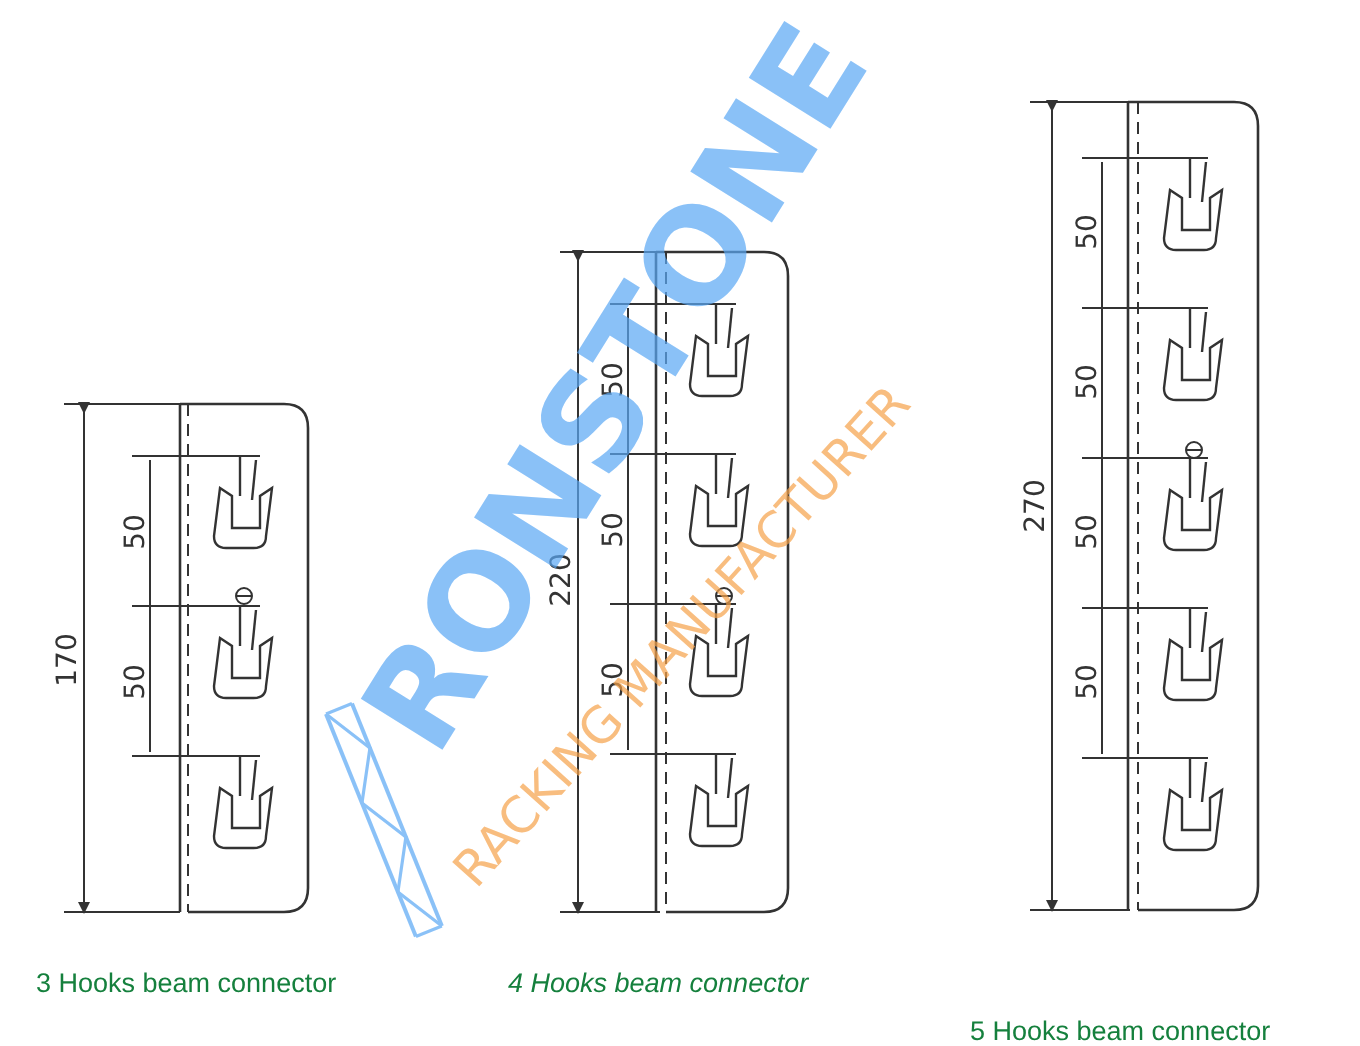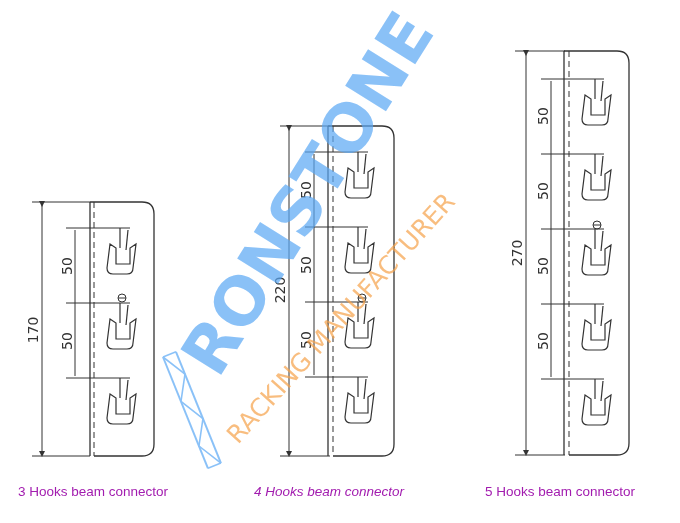--- a/index.html
+++ b/index.html
@@ -1,18 +1,18 @@
 <!DOCTYPE html>
 <html><head>
 <meta charset="utf-8">
 <style>
   html, body { margin: 0; padding: 0; background: #ffffff; }
   body { width: 680px; height: 523px; position: relative; overflow: hidden; font-family: "Liberation Sans", sans-serif; }
   svg { position: absolute; left: 0; top: 0; }
-  .caption { position: absolute; top: 484px; font-size: 13.5px; color: #a21caf; white-space: nowrap; }
+  .caption { position: absolute; top: 484px; font-size: 13.5px; color: #15803d; white-space: nowrap; }
   .dim { font-family: "DejaVu Sans", sans-serif; font-size: 14px; fill: #333; }
   .wm-main { font-family: "DejaVu Sans", sans-serif; font-weight: bold; font-size: 66px; fill: #5aa8f5; opacity: 0.7; }
   .wm-sub { font-family: "DejaVu Sans", sans-serif; font-size: 25px; fill: #f6a24a; opacity: 0.7; }
 </style>
 </head>
 <body>
 
 <svg width="680" height="523" viewBox="0 0 680 523">
   <defs>
     <g id="hook">
@@ -105,13 +105,13 @@
       <line x1="0" y1="0" x2="14" y2="0" stroke="#5aa8f5" stroke-width="1.6"></line>
       <line x1="0" y1="120" x2="14" y2="120" stroke="#5aa8f5" stroke-width="1.6"></line>
     </g>
     <text class="wm-main" transform="translate(218,380) rotate(-58)">RONSTONE</text>
     <text class="wm-sub" transform="translate(238,445) rotate(-48)">RACKING MANUFACTURER</text>
   </g>
 </svg>
 
 <div class="caption" style="left:18px;">3 Hooks beam connector</div>
 <div class="caption" style="left:254px;font-style:italic;">4 Hooks beam connector</div>
-<div class="caption" style="left:485px;">5 Hooks beam connector</div>
+<div class="caption" style="left:485px;margin-top:24px;">5 Hooks beam connector</div>
 
 </body></html>

